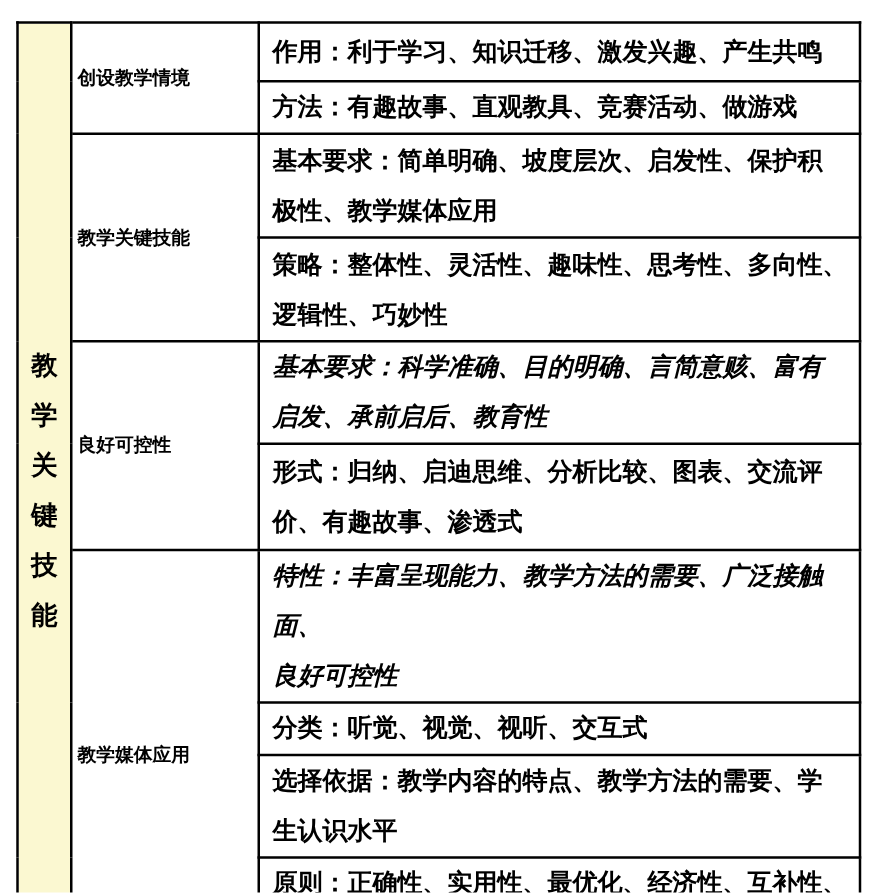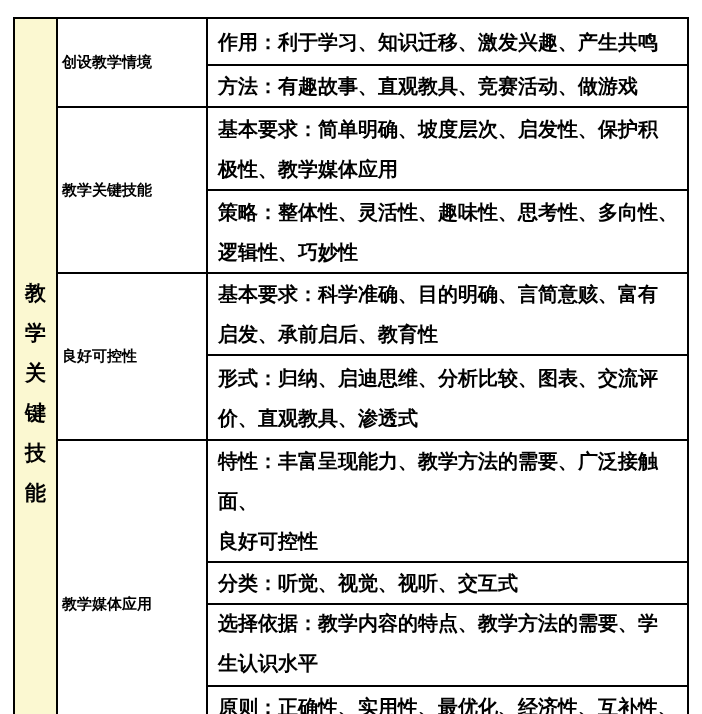--- a/index.html
+++ b/index.html
@@ -49,24 +49,24 @@
   td.detail {
     vertical-align: middle;
     font-size: 20px;
     line-height: 40px;
     padding: 0 6px 0 10px;
     white-space: pre-line;
   }
   .h45 { height: 45px; }
   .h38 { height: 38px; }
   .h81 { height: 81px; }
-  .h77 { height: 77px; }
+  .h77 { height: 77px; font-style: italic; }
   .h83 { height: 83px; }
   .h40 { height: 40px; }
-  .h79 { height: 79px; font-family: Liberation Mono, monospace; }
+  .h79 { height: 79px; }
   .h76 { height: 76px; }
 </style>
 </head>
 <body>
 
 <table class="skills">
   <colgroup>
     <col style="width:43px">
     <col style="width:150px">
     <col>
@@ -91,21 +91,21 @@
       <td class="detail h81">策略：整体性、灵活性、趣味性、思考性、多向性、
 逻辑性、巧妙性</td>
     </tr>
     <tr>
       <td class="cat" rowspan="2">良好可控性</td>
       <td class="detail h77">基本要求：科学准确、目的明确、言简意赅、富有
 启发、承前启后、教育性</td>
     </tr>
     <tr>
       <td class="detail h83">形式：归纳、启迪思维、分析比较、图表、交流评
-价、直观教具、渗透式</td>
+价、有趣故事、渗透式</td>
     </tr>
     <tr>
       <td class="cat" rowspan="4">教学媒体应用</td>
       <td class="detail h77">特性：丰富呈现能力、教学方法的需要、广泛接触面、
 良好可控性</td>
     </tr>
     <tr>
       <td class="detail h40">分类：听觉、视觉、视听、交互式</td>
     </tr>
     <tr>

